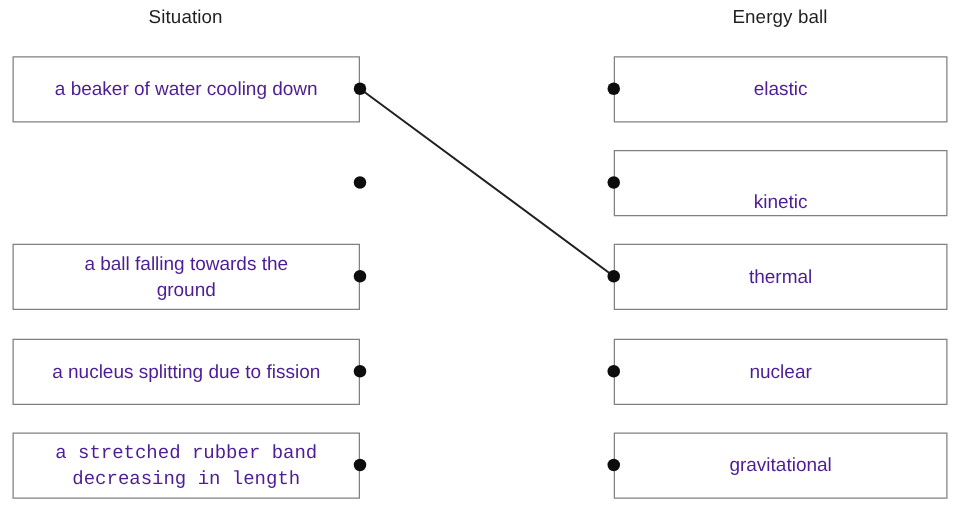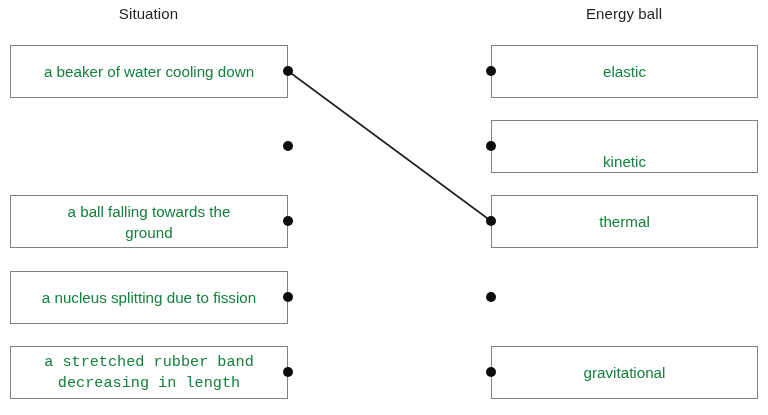--- a/index.html
+++ b/index.html
@@ -52,21 +52,21 @@
     align-items: center;
     justify-content: center;
     padding: 0 8px;
   }
   .opt-box.left  { left: 10px;  width: 278px; }
   .opt-box.right { left: 491px; width: 267px; }
 
   .opt-label {
     font-size: 15.2px;
     line-height: 21px;
-    color: #15803d;
+    color: #4c1d95;
     text-align: center;
     width: 100%;
     white-space: pre-line;
   }
 
   
   .dot {
     position: absolute;
     width: 10px;
     height: 10px;
@@ -130,18 +130,21 @@
     </div>
     <div class="dot" style="left: 491px; top: 71px; background: rgb(13, 13, 13);"></div>
     <div class="opt-box right" id="store-kinetic" style="top: 120px; height: 53px; align-items: flex-end;">
       <div class="opt-label">kinetic</div>
     </div>
     <div class="dot" style="left: 491px; top: 146px; background: rgb(13, 13, 13);"></div>
     <div class="opt-box right" id="store-thermal" style="top: 195px; height: 53px;">
       <div class="opt-label">thermal</div>
     </div>
     <div class="dot" style="left: 491px; top: 221px; background: rgb(13, 13, 13);"></div>
+    <div class="opt-box right" id="store-nuclear" style="top: 271px; height: 53px;">
+      <div class="opt-label">nuclear</div>
+    </div>
     <div class="dot" style="left: 491px; top: 297px; background: rgb(13, 13, 13);"></div>
     <div class="opt-box right" id="store-gravitational" style="top: 346px; height: 53px; justify-content: flex-end;">
       <div class="opt-label">gravitational</div>
     </div>
     <div class="dot" style="left: 491px; top: 372px; background: rgb(13, 13, 13);"></div>
   </div>
 
 </body></html>

